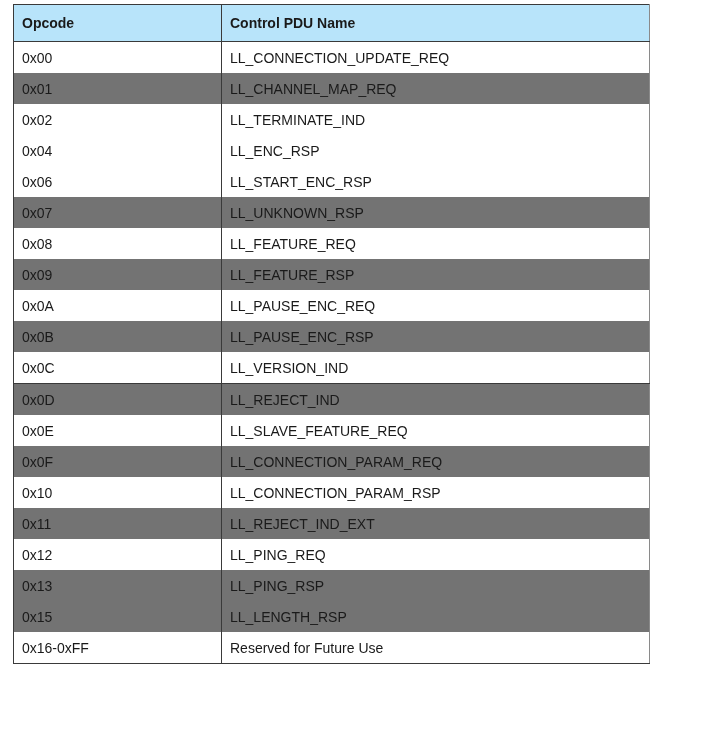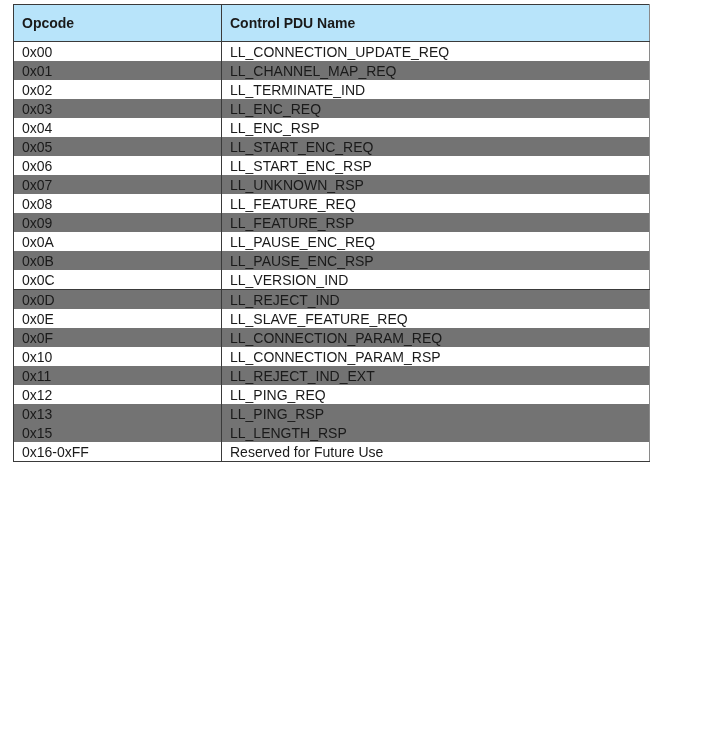--- a/index.html
+++ b/index.html
@@ -7,21 +7,21 @@
          font-family: "Liberation Sans", sans-serif; }
   .table-wrap { position: absolute; left: 13px; top: 4px; width: 636px; }
   table { border-collapse: collapse; width: 636px; table-layout: fixed;
           border: 1.5px solid #3a3a3a; border-right-color: #8a8a8a; }
   col.c1 { width: 208px; }
   col.c2 { width: 428px; }
   th, td { font-size: 14px; color: #1a1a1a; text-align: left; padding: 0 0 0 8px;
            white-space: nowrap; }
   th { height: 36px; font-weight: bold; background: #b8e4fa;
        border-bottom: 1.5px solid #3a3a3a; }
-  td { height: 19px; }
+  td { height: 31px; }
   th.c1, td.c1 { border-right: 1.5px solid #3a3a3a; margin-top: 16px; }
   tr.alt td { background: #737373; }
   tr.sep td { border-top: 1.5px solid #3a3a3a; }
 </style>
 </head>
 <body>
 
 <div class="table-wrap">
   <table>
     <colgroup>
@@ -40,31 +40,23 @@
           <td>LL_CONNECTION_UPDATE_REQ</td>
         </tr>
       <tr class="alt">
           <td class="c1">0x01</td>
           <td>LL_CHANNEL_MAP_REQ</td>
         </tr>
       <tr>
           <td class="c1">0x02</td>
           <td>LL_TERMINATE_IND</td>
         </tr>
-      <tr class="alt">
-          <td class="c1">0x03</td>
-          <td>LL_ENC_REQ</td>
-        </tr>
       <tr>
           <td class="c1">0x04</td>
           <td>LL_ENC_RSP</td>
-        </tr>
-      <tr class="alt">
-          <td class="c1">0x05</td>
-          <td>LL_START_ENC_REQ</td>
         </tr>
       <tr>
           <td class="c1">0x06</td>
           <td>LL_START_ENC_RSP</td>
         </tr>
       <tr class="alt">
           <td class="c1">0x07</td>
           <td>LL_UNKNOWN_RSP</td>
         </tr>
       <tr>

